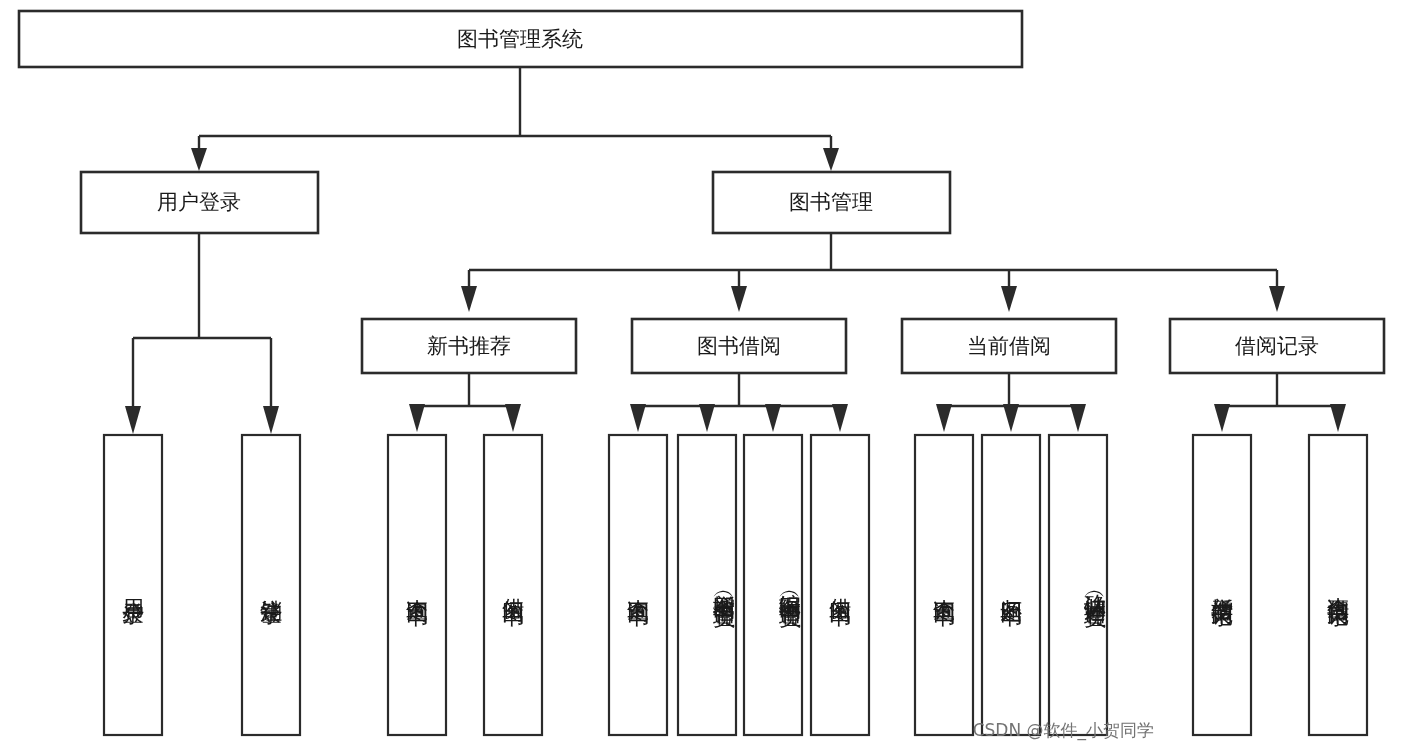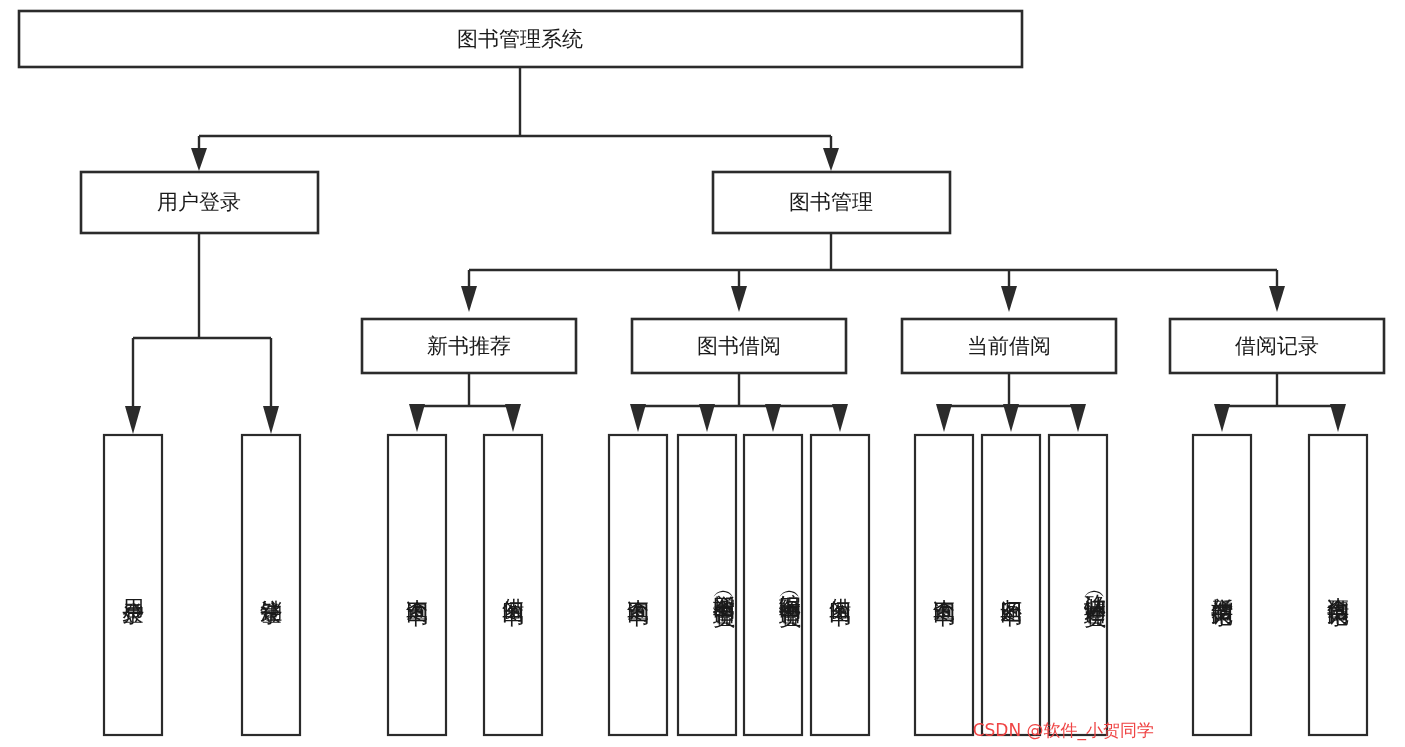--- a/index.html
+++ b/index.html
@@ -67,21 +67,21 @@
     color: #1a1a1a;
     white-space: nowrap;
     pointer-events: none;
   }
   .watermark {
     position: absolute;
     right: 8px;
     bottom: 5px;
     font-family: "DejaVu Sans", "Liberation Sans", sans-serif;
     font-size: 17px;
-    color: #ef4444;
+    color: #737373;
     white-space: nowrap;
   }
 </style>
 </head>
 <body>
 
 <div id="diagram-root">
 
   <svg id="flow-svg" viewBox="0 0 1405 747">
 

